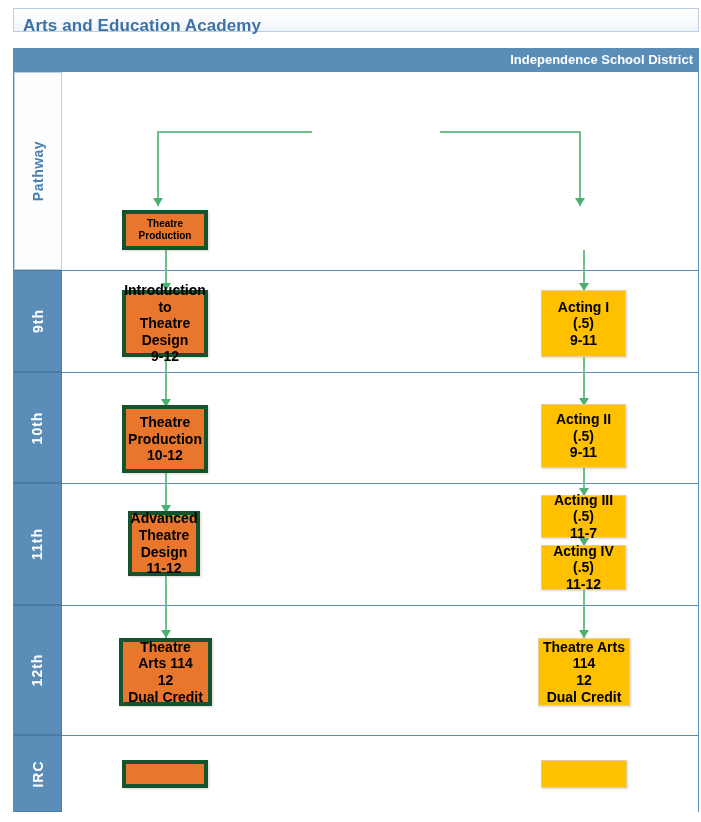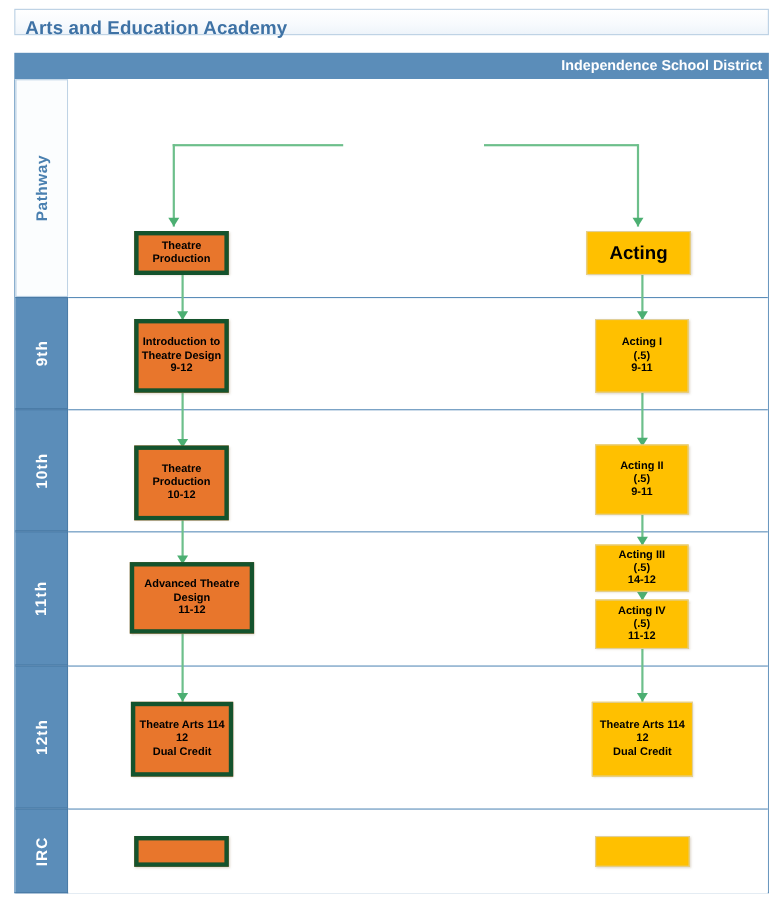--- a/index.html
+++ b/index.html
@@ -143,21 +143,21 @@
   }
   .node.orange {
     background: #e8762c;
     border: 4px solid #14532d;
   }
   .node.yellow {
     background: #ffc000;
     border: 1px solid #e0cf9a;
   }
   .node .node-text {
-    font-size: 10px;
+    font-size: 14px;
     font-weight: bold;
     white-space: pre-line;
     padding: 0 2px;
   }
   .node.head .node-text { font-size: 10px; }
   .node.head-big .node-text { font-size: 17px; font-weight: bold; }
 
   
   .diamond {
     position: absolute;
@@ -298,56 +298,53 @@
 Theatre Design
 9-12</span>
   </div>
 
   <div class="node orange" style="left:122px; top:405px; width:86px; height:68px;">
     <span class="node-text">Theatre
 Production
 10-12</span>
   </div>
 
-  <div class="node orange" style="left:118px; top:511px; width:113px; height:65px;">
+  <div class="node orange" style="left:128px; top:511px; width:72px; height:65px;">
     <span class="node-text">Advanced Theatre
 Design
 11-12</span>
   </div>
 
   <div class="node orange" style="left:119px; top:638px; width:93px; height:68px;">
     <span class="node-text">Theatre Arts 114
 12
 Dual Credit</span>
   </div>
 
   <div class="node orange" style="left:122px; top:760px; width:86px; height:28px;">
     <span class="node-text"></span>
   </div>
 
-  <div class="node yellow head-big" style="left:533px; top:210px; width:95px; height:40px;">
-    <span class="node-text">Acting</span>
-  </div>
 
   <div class="node yellow" style="left:541px; top:290px; width:85px; height:67px;">
     <span class="node-text">Acting I
 (.5)
 9-11</span>
   </div>
 
   <div class="node yellow" style="left:541px; top:404px; width:85px; height:64px;">
     <span class="node-text">Acting II
 (.5)
 9-11</span>
   </div>
 
   <div class="node yellow" style="left:541px; top:495px; width:85px; height:43px;">
     <span class="node-text">Acting III
 (.5)
-14-12</span>
+11-7</span>
   </div>
 
   <div class="node yellow" style="left:541px; top:545px; width:85px; height:45px;">
     <span class="node-text">Acting IV
 (.5)
 11-12</span>
   </div>
 
   <div class="node yellow" style="left:538px; top:638px; width:92px; height:68px;">
     <span class="node-text">Theatre Arts 114

